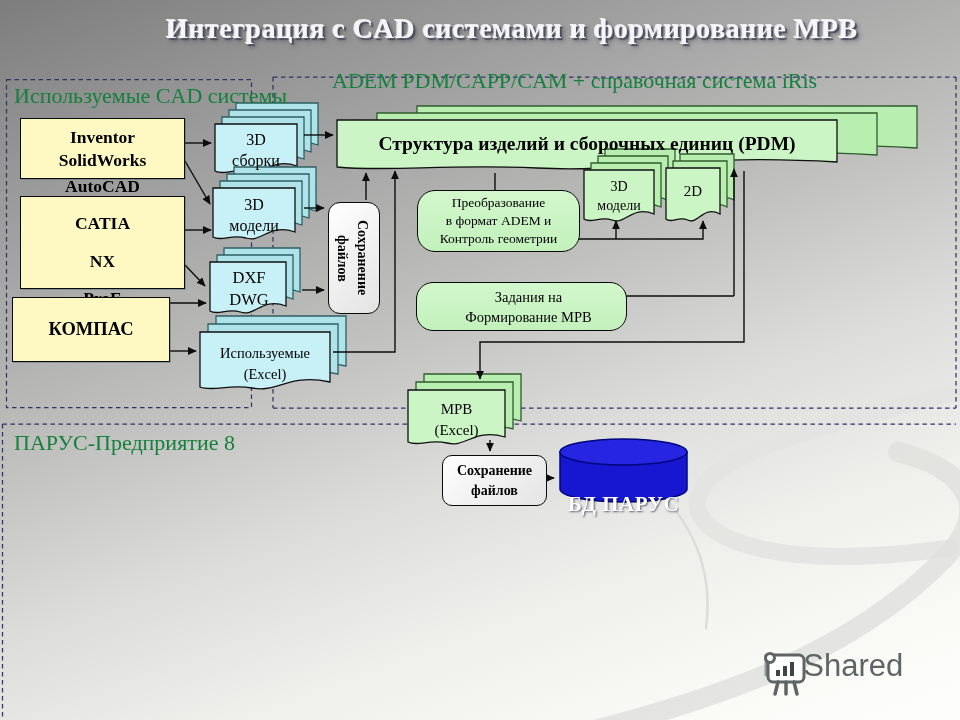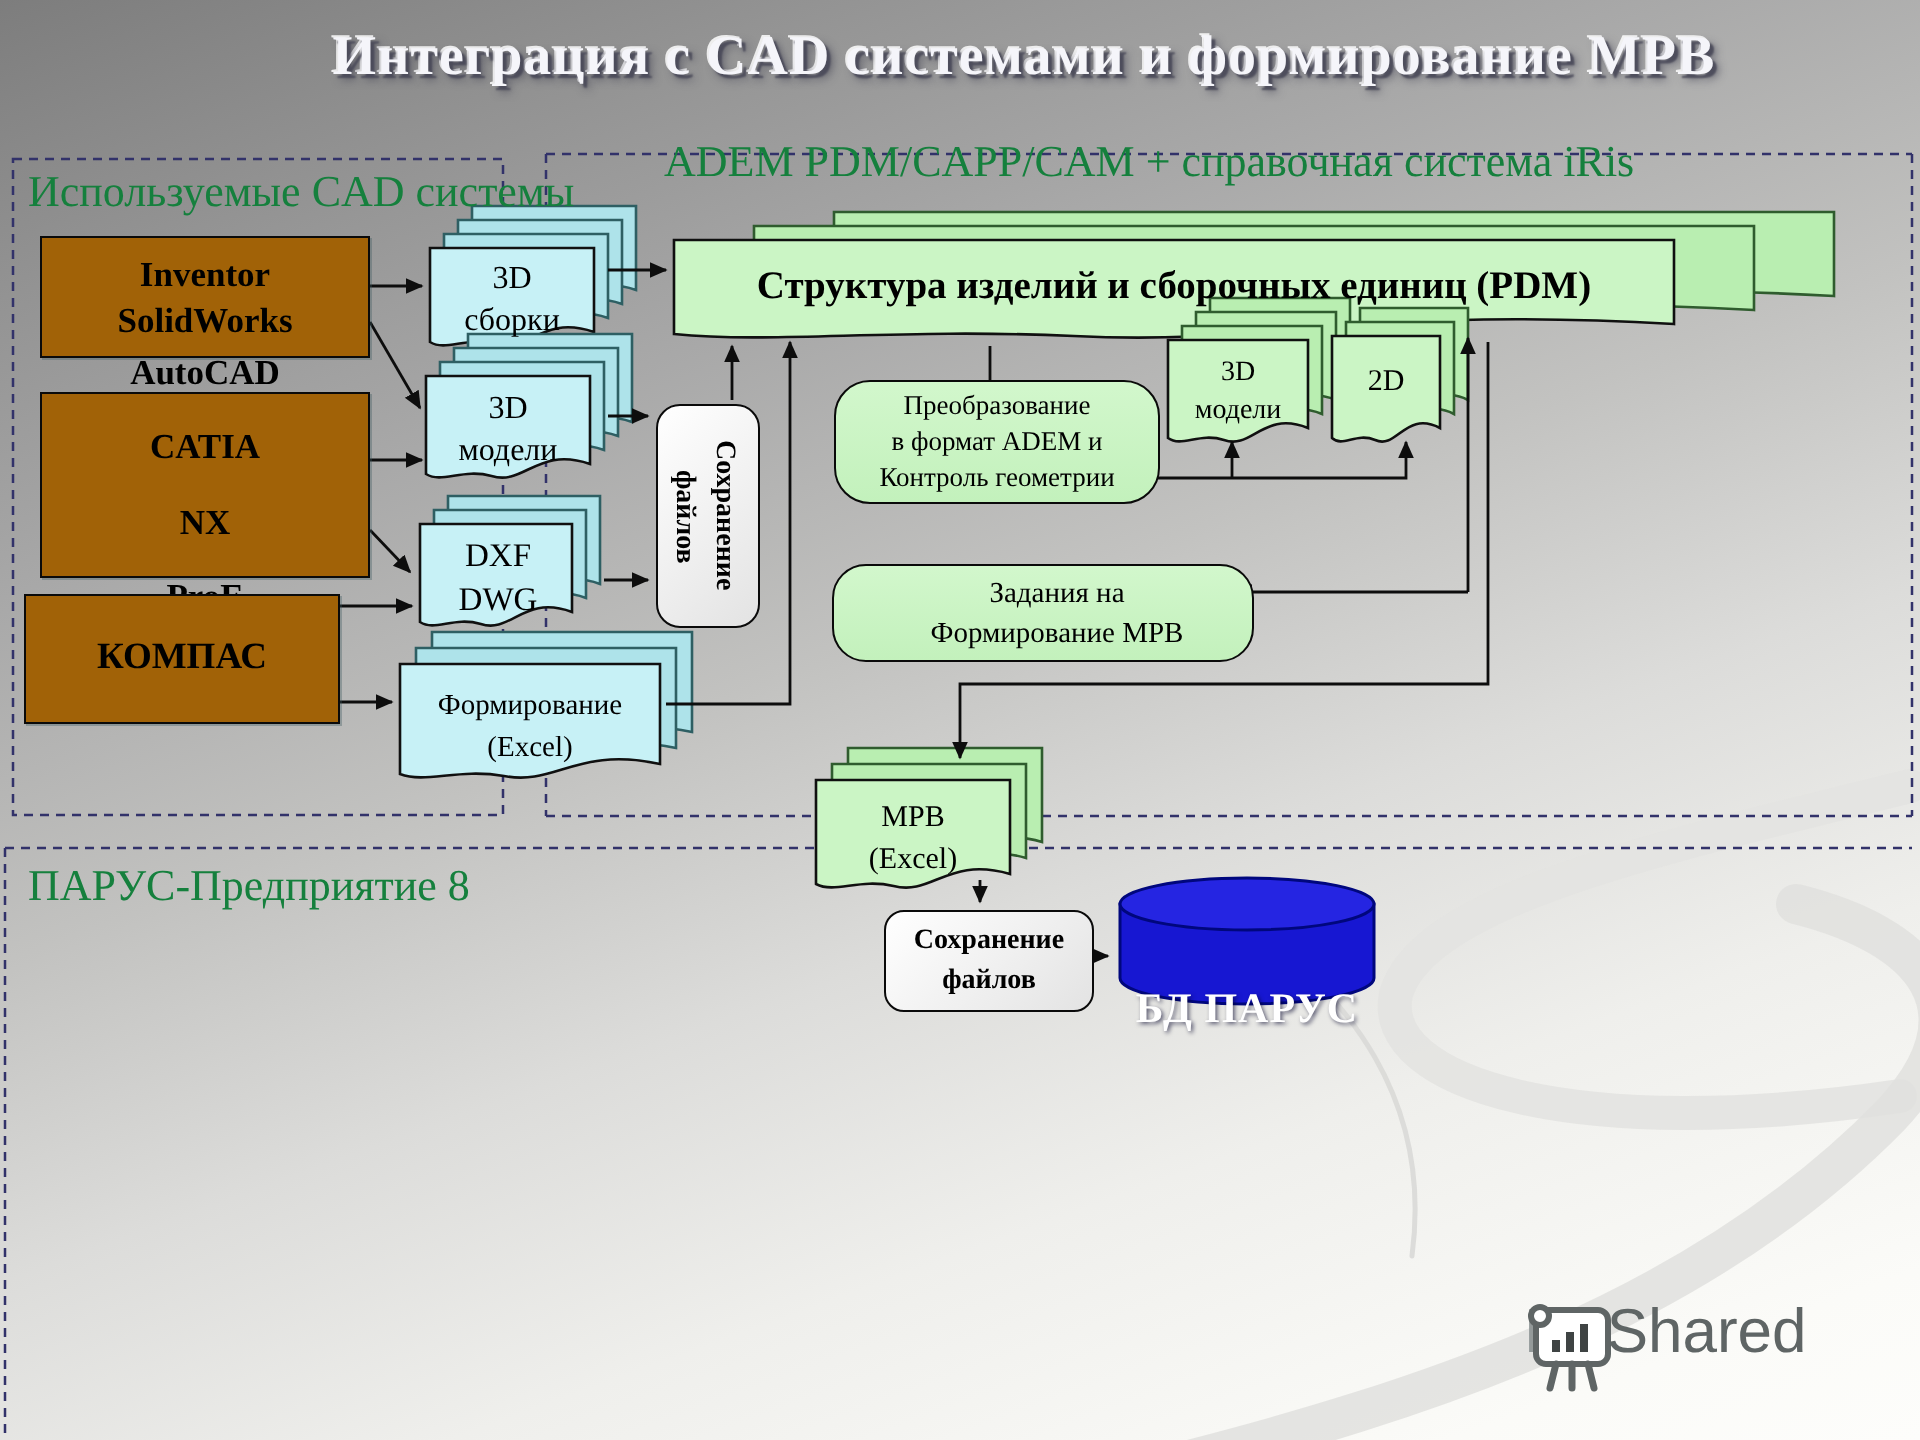--- a/index.html
+++ b/index.html
@@ -8,21 +8,21 @@
        background:linear-gradient(160deg,#7d7d7d 0%,#939393 14%,#a8a8a8 28%,#c2c2c0 45%,#dcdcda 60%,#efefec 75%,#fbfbf8 92%,#fdfdfb 100%);}
   .abs{position:absolute;}
   svg{position:absolute;left:0;top:0;}
   
   .title{left:0;top:13px;width:960px;text-align:center;
          font-size:28px;font-weight:bold;letter-spacing:.5px;color:#f5f5fa;
          text-shadow:2px 2px 1px rgba(72,72,88,.9),3px 3px 4px rgba(60,60,78,.55),-1px -1px 0 rgba(255,255,255,.85);padding-left:32px;}
   
   .rlabel{font-size:22px;color:#15803d;white-space:nowrap;}
   
-  .cadbox{background:#a16207;border:1.4px solid #0a0a0a;display:flex;flex-direction:column;
+  .cadbox{background:#fef9c3;border:1.4px solid #0a0a0a;display:flex;flex-direction:column;
           align-items:center;justify-content:center;text-align:center;
           font-weight:bold;color:#000;box-shadow:1px 1px 0 rgba(60,90,95,.35);}
   .cadbox span{display:block;}
   
   .proc{border:1.3px solid #0a0a0a;display:flex;flex-direction:column;align-items:center;
         justify-content:center;text-align:center;color:#000;}
   .green{background:linear-gradient(180deg,#d2f7cc,#c3f1bc);}
   .white{background:linear-gradient(135deg,#ffffff,#e3e3e3);}
   .vtext{writing-mode:vertical-rl;text-orientation:mixed;text-align:center;
          line-height:20px;font-size:14px;font-weight:bold;display:block;padding-right:5px;box-sizing:border-box;}
@@ -165,21 +165,21 @@
 </div>
 <div class="abs doclabel" style="left:213px;top:194px;width:82px;font-size:16px;line-height:21px;">
   <span>3D</span>
   <span>модели</span>
 </div>
 <div class="abs doclabel" style="left:210px;top:267px;width:78px;font-size:16.5px;line-height:22px;">
   <span>DXF</span>
   <span>DWG</span>
 </div>
 <div class="abs doclabel" style="left:200px;top:343px;width:130px;font-size:14.5px;line-height:21px;">
-  <span>Формирование</span>
+  <span>Используемые</span>
   <span>(Excel)</span>
 </div>
 <div class="abs pdmlabel" style="left:337px;top:122px;width:500px;height:44px;">Структура изделий и сборочных единиц (PDM)</div>
 <div class="abs doclabel" style="left:584px;top:177px;width:70px;font-size:14px;line-height:19px;">
   <span>3D</span>
   <span>модели</span>
 </div>
 <div class="abs doclabel" style="left:666px;top:183px;width:54px;font-size:15px;">
   <span>2D</span>
 </div>

